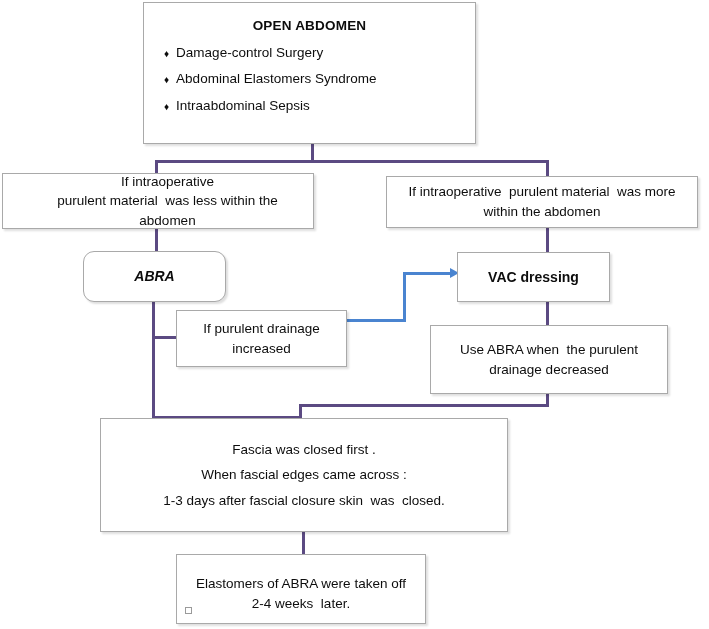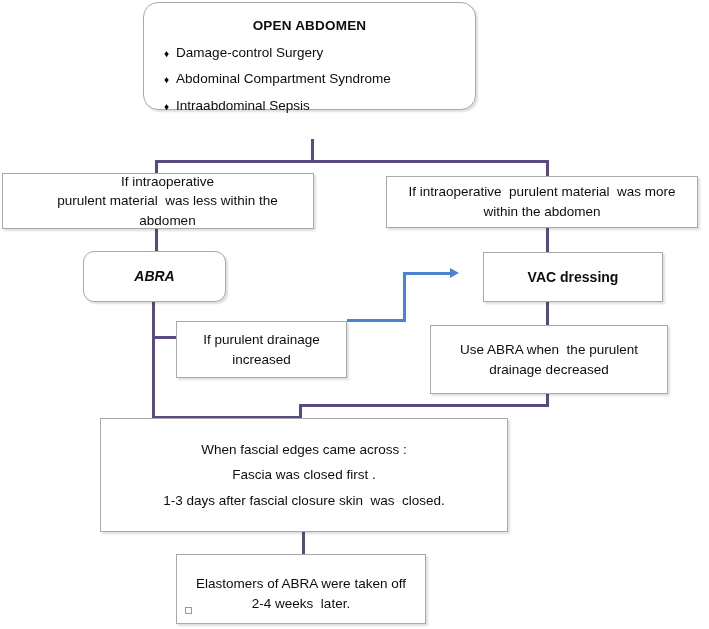--- a/index.html
+++ b/index.html
@@ -118,29 +118,29 @@
 
   <div class="conn" style="left:299px; top:404px; width:3px; height:15px;"></div>
 
   <div class="conn" style="left:302px; top:532px; width:3px; height:22px;"></div>
 
   <div class="conn conn-blue" style="left:347px; top:319px; width:59px; height:3px;"></div>
   <div class="conn conn-blue" style="left:403px; top:272px; width:3px; height:50px;"></div>
   <div class="conn conn-blue" style="left:403px; top:272px; width:49px; height:3px;"></div>
   <div class="arrowhead" style="left:450px; top:268px;"></div>
 
-  <div class="node" id="node-open-abdomen" style="left:143px; top:2px; width:333px; height:108px;border-radius:15px;">
+  <div class="node" id="node-open-abdomen" style="left:143px; top:2px; width:333px; height:142px;">
     <div class="title">OPEN ABDOMEN</div>
     <div class="bullet-row">
       <span class="bullet-glyph">♦</span>
       <span>Damage-control Surgery</span>
     </div>
     <div class="bullet-row">
       <span class="bullet-glyph">♦</span>
-      <span>Abdominal Compartment Syndrome</span>
+      <span>Abdominal Elastomers Syndrome</span>
     </div>
     <div class="bullet-row">
       <span class="bullet-glyph">♦</span>
       <span>Intraabdominal Sepsis</span>
     </div>
   </div>
 
   <div class="node" style="left:2px; top:173px; width:312px; height:56px;padding-left:19px;">
     <span class="line">If intraoperative</span>
     <span class="line">purulent material  was less within the</span>
@@ -149,37 +149,37 @@
 
   <div class="node" style="left:386px; top:176px; width:312px; height:52px;">
     <span class="line">If intraoperative  purulent material  was more</span>
     <span class="line">within the abdomen</span>
   </div>
 
   <div class="node rounded bold" style="left:83px; top:251px; width:143px; height:51px; font-size:14px;font-style:italic;">
     <span class="line">ABRA</span>
   </div>
 
-  <div class="node bold" style="left:457px; top:252px; width:180px; height:50px; font-size:14px;margin-left:26px;">
+  <div class="node bold" style="left:457px; top:252px; width:153px; height:50px; font-size:14px;">
     <span class="line">VAC dressing</span>
   </div>
 
-  <div class="node" style="left:176px; top:321px; width:171px; height:57px;">
+  <div class="node" style="left:176px; top:310px; width:171px; height:57px;">
     <span class="line">If purulent drainage</span>
     <span class="line">increased</span>
   </div>
 
   <div class="node" style="left:430px; top:325px; width:238px; height:69px;">
     <span class="line">Use ABRA when  the purulent</span>
     <span class="line">drainage decreased</span>
   </div>
 
   <div class="node" style="left:100px; top:418px; width:408px; height:114px; line-height:1.9;">
+    <span class="line">Fascia was closed first .</span>
     <span class="line">When fascial edges came across :</span>
-    <span class="line">Fascia was closed first .</span>
     <span class="line">1-3 days after fascial closure skin  was  closed.</span>
   </div>
 
   <div class="node" style="left:176px; top:554px; width:250px; height:70px; justify-content:flex-start; padding-top:19px;">
     <span class="line">Elastomers of ABRA were taken off</span>
     <span class="line">2-4 weeks  later.</span>
     <div class="corner-mark" style="left:8px; top:52px;"></div>
   </div>
 
 </div>

